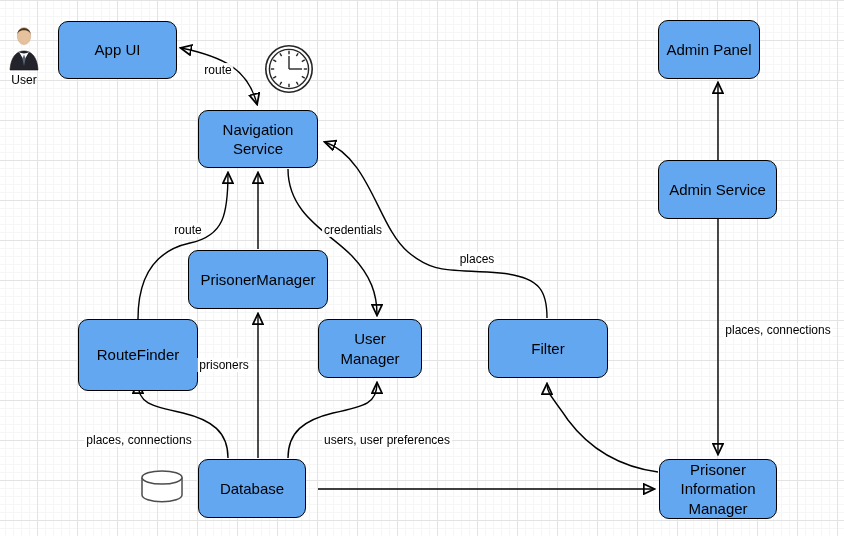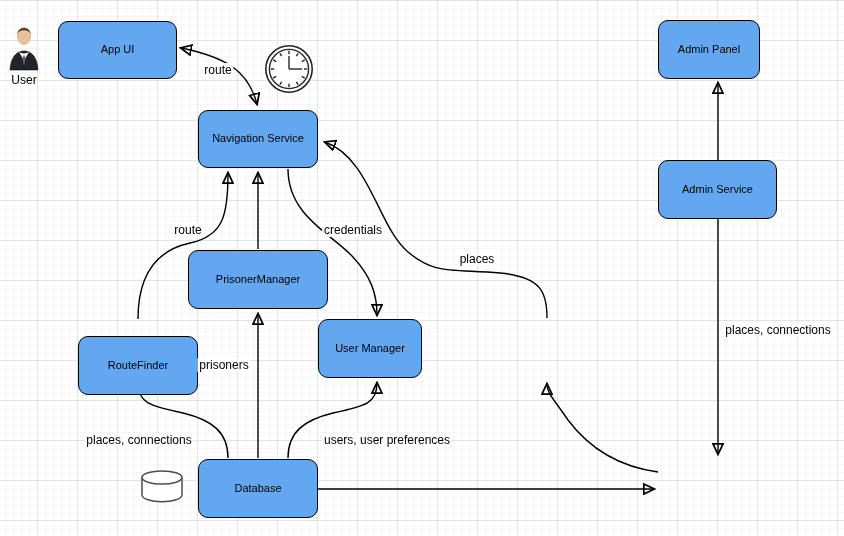--- a/index.html
+++ b/index.html
@@ -34,21 +34,22 @@
 
   .node {
     position: absolute;
     z-index: 2;
     background: #63a7f1;
     border: 1px solid #000000;
     border-radius: 10px;
     display: flex;
     align-items: center;
     justify-content: center;
-    font-size: 11px;
+    text-align: center;
+    font-size: 15px;
     line-height: 1.27;
     color: #000000;
     padding: 2px 6px;
   }
 
   .edge-label {
     position: absolute;
     z-index: 3;
     transform: translate(-50%, -50%);
     background: rgba(255,255,255,0.92);
@@ -125,33 +126,39 @@
   </div>
 
   <div class="node" style="left:658px; top:160px; width:119px; height:59px;">
     <span>Admin Service</span>
   </div>
 
   <div class="node" style="left:188px; top:250px; width:140px; height:59px;">
     <span>PrisonerManager</span>
   </div>
 
-  <div class="node" style="left:78px; top:336px; width:120px; height:59px;">
+  <div class="node" style="left:78px; top:319px; width:120px; height:72px;">
     <span>RouteFinder</span>
   </div>
 
   <div class="node" style="left:318px; top:319px; width:104px; height:59px;">
     <span>User Manager</span>
   </div>
 
-
-  <div class="node" style="left:198px; top:459px; width:120px; height:59px;">
+  <div class="node" style="left:488px; top:319px; width:120px; height:59px;">
+    <span>Filter</span>
+  </div>
+
+  <div class="node" style="left:198px; top:459px; width:108px; height:59px;">
     <span>Database</span>
   </div>
 
+  <div class="node" style="left:659px; top:459px; width:118px; height:60px; padding:2px 8px;">
+    <span>Prisoner Information Manager</span>
+  </div>
 
   <div class="edge-label" style="left:218px; top:70px;">route</div>
   <div class="edge-label" style="left:188px; top:230px;">route</div>
   <div class="edge-label" style="left:353px; top:230px;">credentials</div>
   <div class="edge-label" style="left:477px; top:259px;">places</div>
   <div class="edge-label" style="left:224px; top:331px;margin-top:34px;">prisoners</div>
   <div class="edge-label" style="left:139px; top:440px;">places, connections</div>
   <div class="edge-label" style="left:387px; top:440px;">users, user preferences</div>
   <div class="edge-label" style="left:778px; top:330px;">places, connections</div>
 

